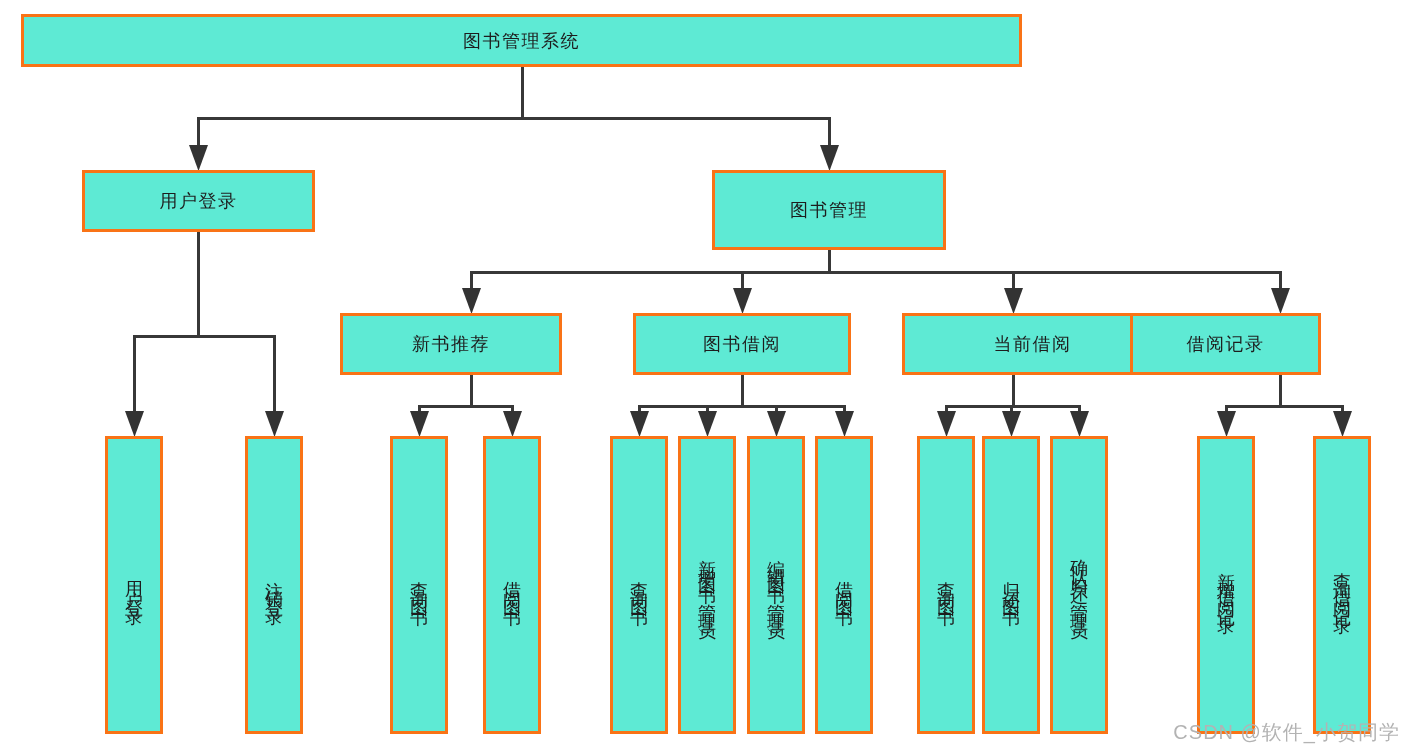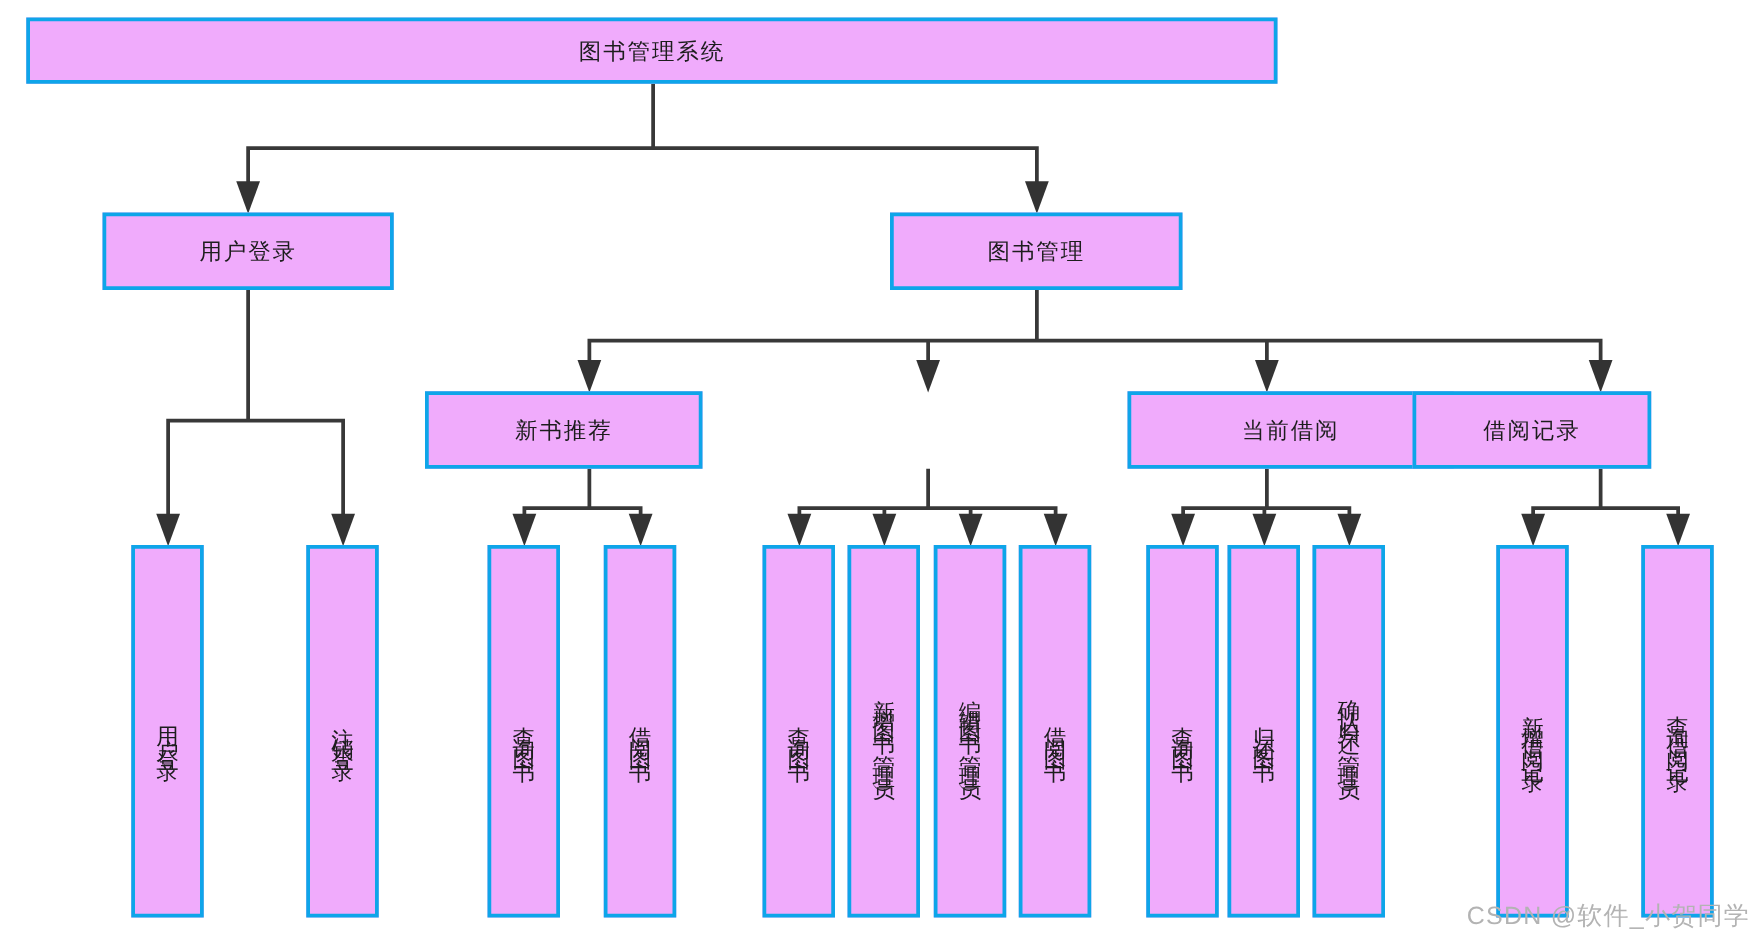--- a/index.html
+++ b/index.html
@@ -4,21 +4,21 @@
 <style>
   html,body{margin:0;padding:0;background:#fff;}
   .stage{
     position:relative;width:1405px;height:747px;background:#ffffff;overflow:hidden;
     font-family:"Liberation Sans","DejaVu Sans",sans-serif;color:#1f1f1f;
   }
   .connectors{position:absolute;left:0;top:0;width:1405px;height:747px;}
   .connectors path{stroke:#383838;stroke-width:3;fill:none;}
   .connectors polygon{fill:#333333;stroke:none;}
   .node{
-    position:absolute;box-sizing:border-box;border:3px solid #0ea5e9;background:#f0abfc;
+    position:absolute;box-sizing:border-box;border:3px solid #f97316;background:#5eead4;
     display:flex;align-items:center;justify-content:center;
   }
   .node.h span{font-size:18px;letter-spacing:1.5px;color:#1d1d1d;white-space:nowrap;}
   .node.v span{
     writing-mode:vertical-rl;text-orientation:mixed;
     font-size:18px;letter-spacing:9px;color:#1d1d1d;line-height:1;
   }
   .watermark{
     position:absolute;right:5px;bottom:1px;font-size:20px;letter-spacing:1px;
     color:#b3b3b3;white-space:nowrap;
@@ -59,26 +59,29 @@
     <polygon points="1333,411 1352,411 1342.5,437"></polygon>
   </svg>
 
   <div class="node h" style="left:21px;top:14px;width:1001px;height:53px">
     <span>图书管理系统</span>
   </div>
 
   <div class="node h" style="left:82px;top:170px;width:233px;height:62px">
     <span>用户登录</span>
   </div>
-  <div class="node h" style="left:712px;top:170px;width:234px;height:62px">
+  <div class="node h" style="left:712px;top:170px;width:234px;height:80px">
     <span>图书管理</span>
   </div>
 
   <div class="node h" style="left:340px;top:313px;width:222px;height:62px">
     <span>新书推荐</span>
+  </div>
+  <div class="node h" style="left:633px;top:313px;width:218px;height:62px">
+    <span>图书借阅</span>
   </div>
   <div class="node h" style="left:902px;top:313px;width:261px;height:62px">
     <span>当前借阅</span>
   </div>
   <div class="node h" style="left:1130px;top:313px;width:191px;height:62px">
     <span>借阅记录</span>
   </div>
 
   <div class="node v" style="left:105px;top:436px;width:58px;height:298px">
     <span>用户登录</span>

